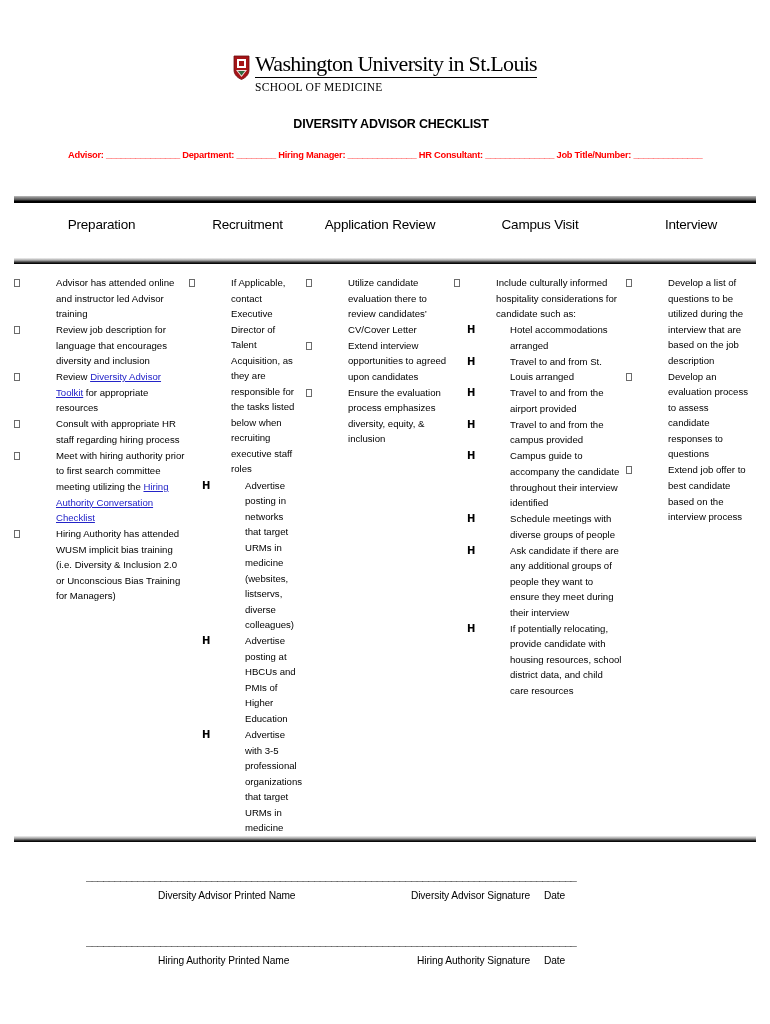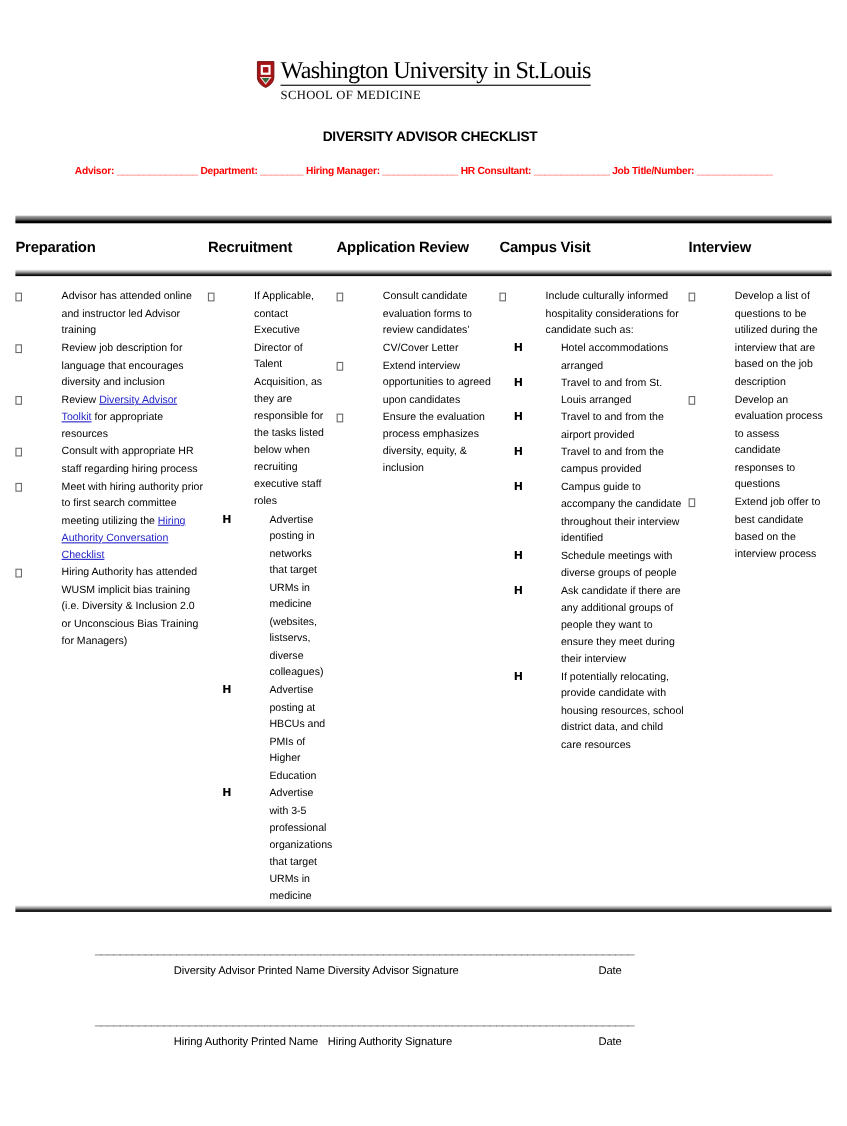--- a/index.html
+++ b/index.html
@@ -103,24 +103,24 @@
   .rule-top    { margin-top: 36px; }
   .rule-header { margin-top: 0; }
 
   
   .col-head {
     display: flex;
     padding: 0;
     margin: 0 14px;
   }
   .col-head > div {
-    text-align: left;
+    text-align: center;
     font-size: 13.5px;
-    font-weight: bold;
-    padding: 14px 0 13px 0;
+    font-weight: normal;
+    padding: 14px 0 26px 0;
     letter-spacing: -0.2px;
   }
 
   
   .cols {
     display: flex;
     margin: 0 14px;
     padding-top: 11px;
     align-items: flex-start;
   }
@@ -195,21 +195,21 @@
     height: 14px;
     font-family: Liberation Mono, monospace;
   }
   .sig-labels {
     display: flex;
     font-size: 10.2px;
     margin-top: 4px;
     letter-spacing: -0.1px;
   }
   .sig-labels .l1 { width: 212px; padding-left: 72px; }
-  .sig-labels .l2 { width: 232px; }
+  .sig-labels .l2 { width: 232px; text-align: right; }
   .sig-labels .l3 { width: 120px; padding-left: 14px; }
 </style>
 </head>
 <body>
 
 <div class="page">
 
   <div class="masthead">
     <div class="wordmark-row">
       <span class="shield">
@@ -292,21 +292,21 @@
             <li class="sub">
               <span class="mk"><span class="mk-sub">H</span></span>
               <span class="txt">Advertise with 3-5 professional organizations that target URMs in medicine</span>
             </li>
           </ul>
       </div>
       <div class="col c3">
         <ul class="clist">
             <li>
               <span class="mk"><span class="mk-box"></span></span>
-              <span class="txt">Consult candidate evaluation forms to review candidates’ CV/Cover Letter</span>
+              <span class="txt">Utilize candidate evaluation there to review candidates’ CV/Cover Letter</span>
             </li>
             <li>
               <span class="mk"><span class="mk-box"></span></span>
               <span class="txt">Extend interview opportunities to agreed upon candidates</span>
             </li>
             <li>
               <span class="mk"><span class="mk-box"></span></span>
               <span class="txt">Ensure the evaluation process emphasizes diversity, equity, &amp; inclusion</span>
             </li>
           </ul>

